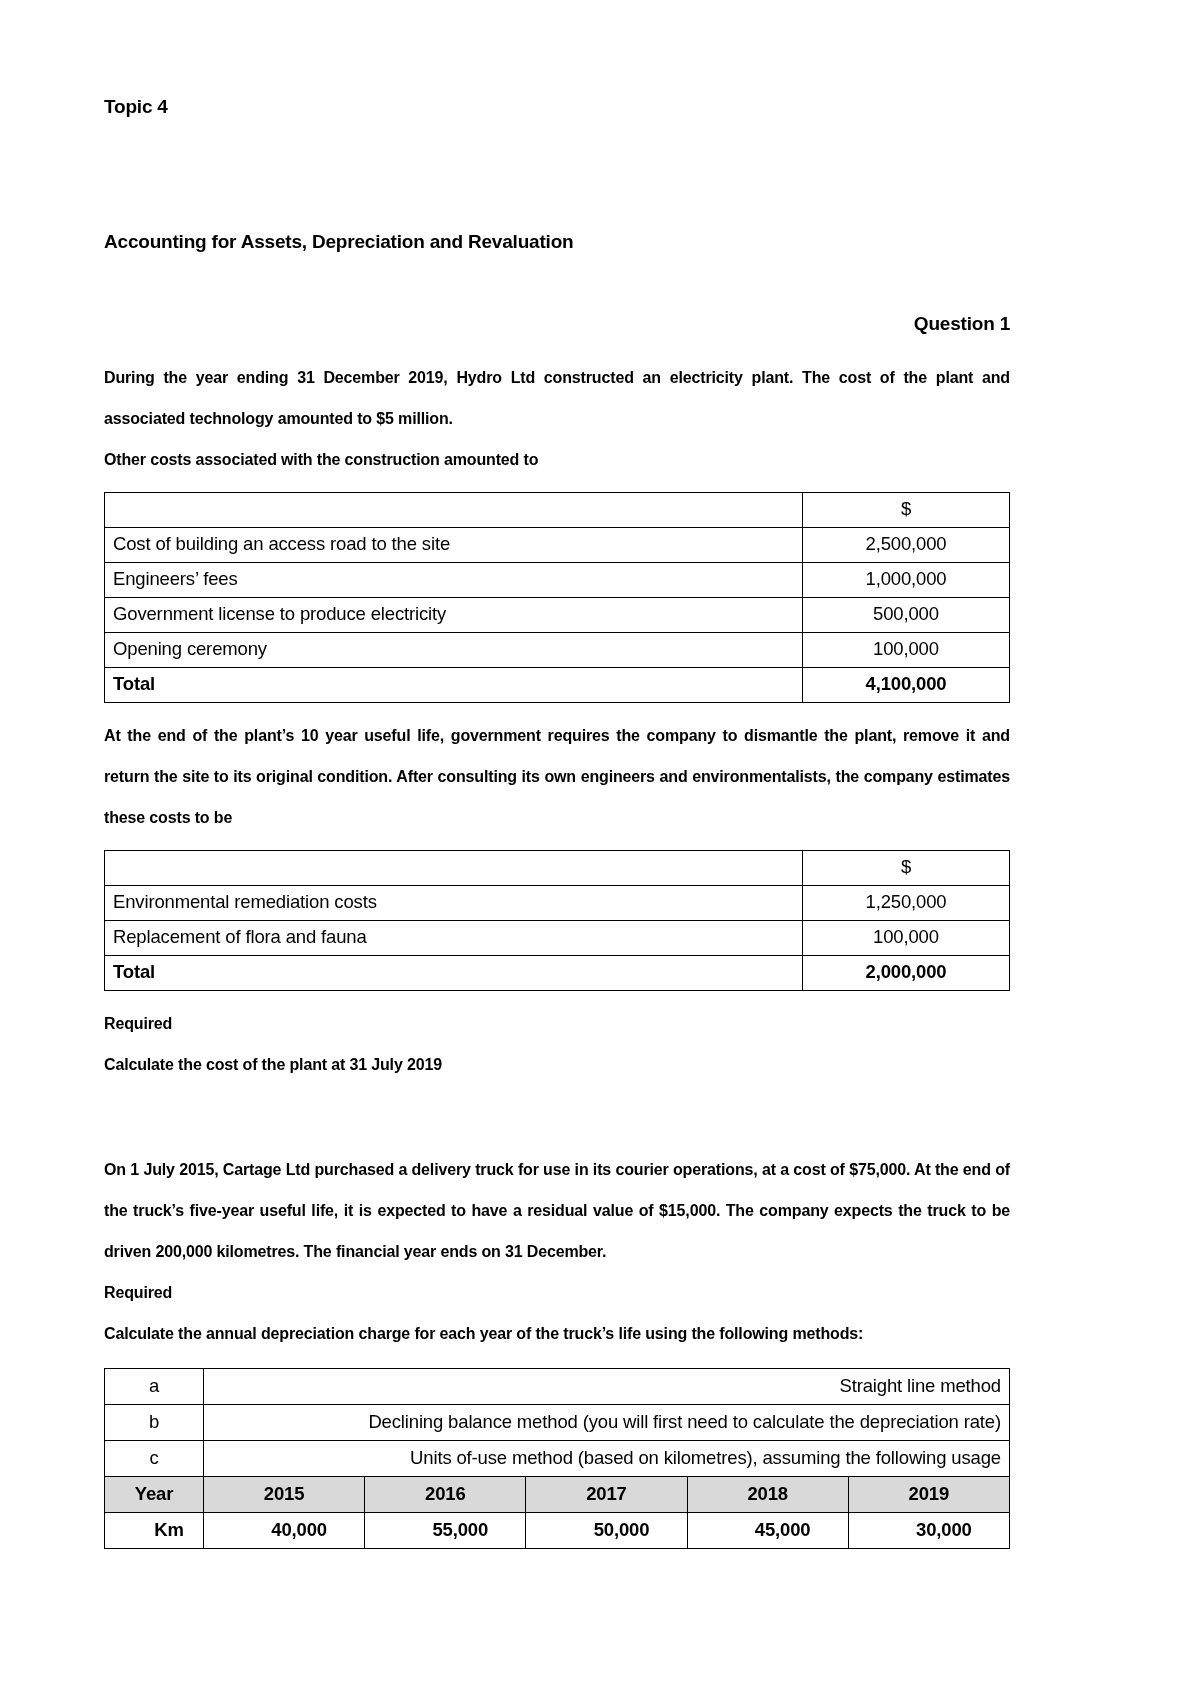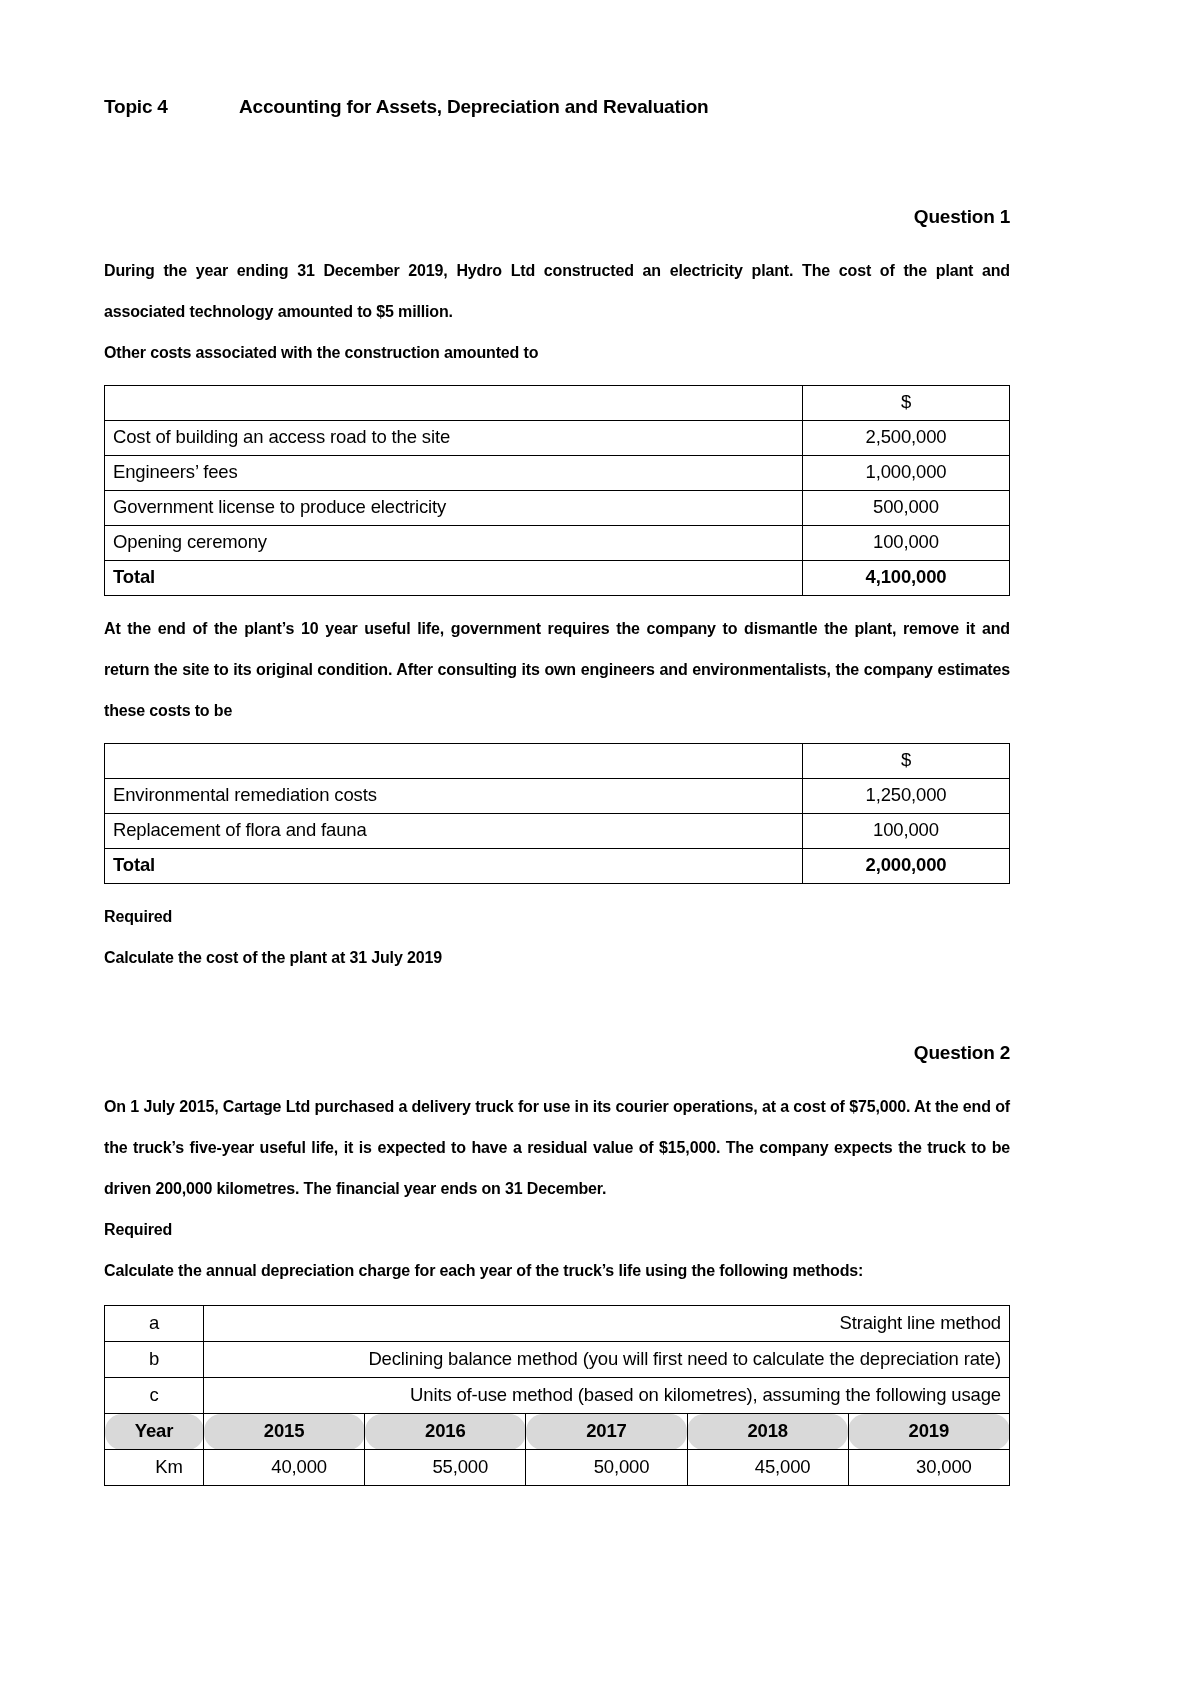--- a/index.html
+++ b/index.html
@@ -26,21 +26,22 @@
   .doc {
     font-stretch: condensed;
     transform-origin: top left;
   }
   .title-row {
     display: flex;
     align-items: baseline;
     font-weight: bold;
     font-size: 19px;
     letter-spacing: -0.2px;
-    margin-bottom: 88px;
+    margin-bottom: 60px;
+    flex-direction: column;
   }
   .title-label {
     width: 135px;
     flex: 0 0 135px;
   }
   .title-text {
     white-space: nowrap;
   }
   .qhead {
     font-weight: bold;
@@ -91,22 +92,22 @@
   }
   table.methods td {
     border: 1.6px solid #000000;
     padding: 3px 8px 5px 8px;
     line-height: 27px;
     vertical-align: middle;
   }
   td.letter { width: 52px; text-align: center; }
   td.method { text-align: right; }
   tr.yearrow td, tr.kmrow td { text-align: center; font-weight: bold; }
-  tr.yearrow td { background: #d9d9d9; border-radius: 17px; }
-  tr.kmrow td { font-weight: normal; padding-left: 38px; }
+  tr.yearrow td { background: #d9d9d9; }
+  tr.kmrow td { font-weight: bold; padding-left: 38px; }
   tr.kmrow td.rowlabel, tr.yearrow td.rowlabel { width: 52px; }
   tr.yearrow td.rowlabel { background: #d9d9d9; }
 </style>
 </head>
 <body>
 
 <div class="page doc">
 
   <div class="title-row">
     <span class="title-label">Topic 4</span>
@@ -171,21 +172,20 @@
     </tbody>
   </table>
 
 
   <p class="para bold">Required</p>
 
   <p class="para">Calculate the cost of the plant at 31 July 2019</p>
 
   <div class="spacer-lg"></div>
 
-  <div class="qhead">Question 2</div>
 
   <p class="para justify">On 1 July 2015, Cartage Ltd purchased a delivery truck for use in its courier operations, at a cost of $75,000. At the end of the truck’s five-year useful life, it is expected to have a residual value of $15,000. The company expects the truck to be driven 200,000 kilometres. The financial year ends on 31 December.</p>
 
   <p class="para bold">Required</p>
 
   <p class="para justify">Calculate the annual depreciation charge for each year of the truck’s life using the following methods:</p>
 
   <table class="methods">
     <tbody>
       <tr>

